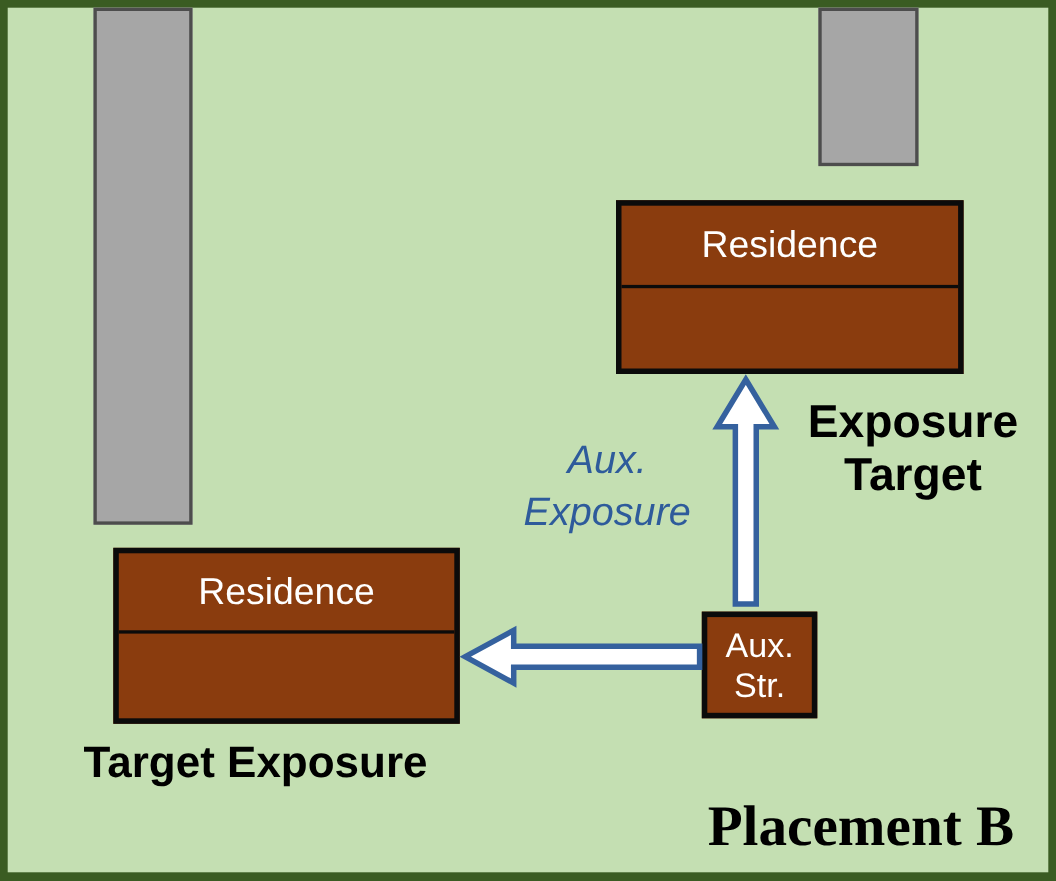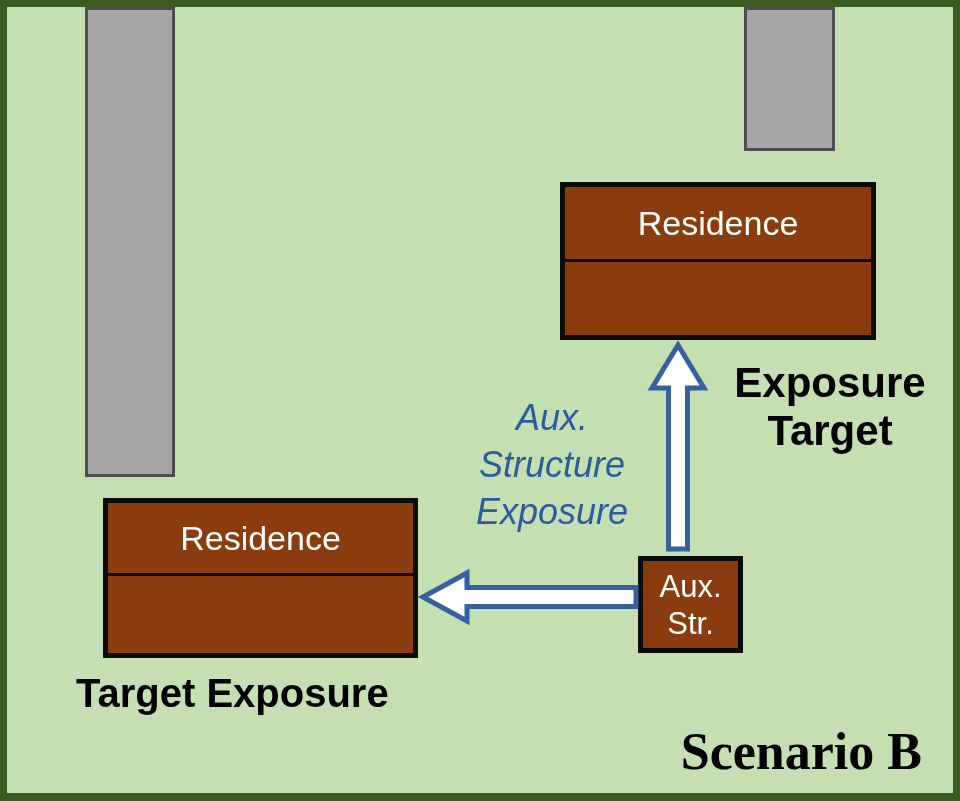--- a/index.html
+++ b/index.html
@@ -130,25 +130,24 @@
     <span>Str.</span>
   </div>
 
   <svg class="arrows" viewBox="0 0 960 801">
     <polygon points="678,345 704,388 687.5,388 687.5,549 668.5,549 668.5,388 652,388"></polygon>
     <polygon points="423,597 467,573 467,587.5 636,587.5 636,606.5 467,606.5 467,621"></polygon>
   </svg>
 
   <div class="placement-label">
     <div>Aux.</div>
-    <div>Structure</div>
     <div>Exposure</div>
   </div>
 
   <div class="target-exposure-top">
     <div>Exposure</div>
     <div>Target</div>
   </div>
 
   <div class="target-exposure-bottom">Target Exposure</div>
 
-  <div class="scenario-label">Scenario B</div>
+  <div class="scenario-label">Placement B</div>
 </div>
 
 </body></html>

